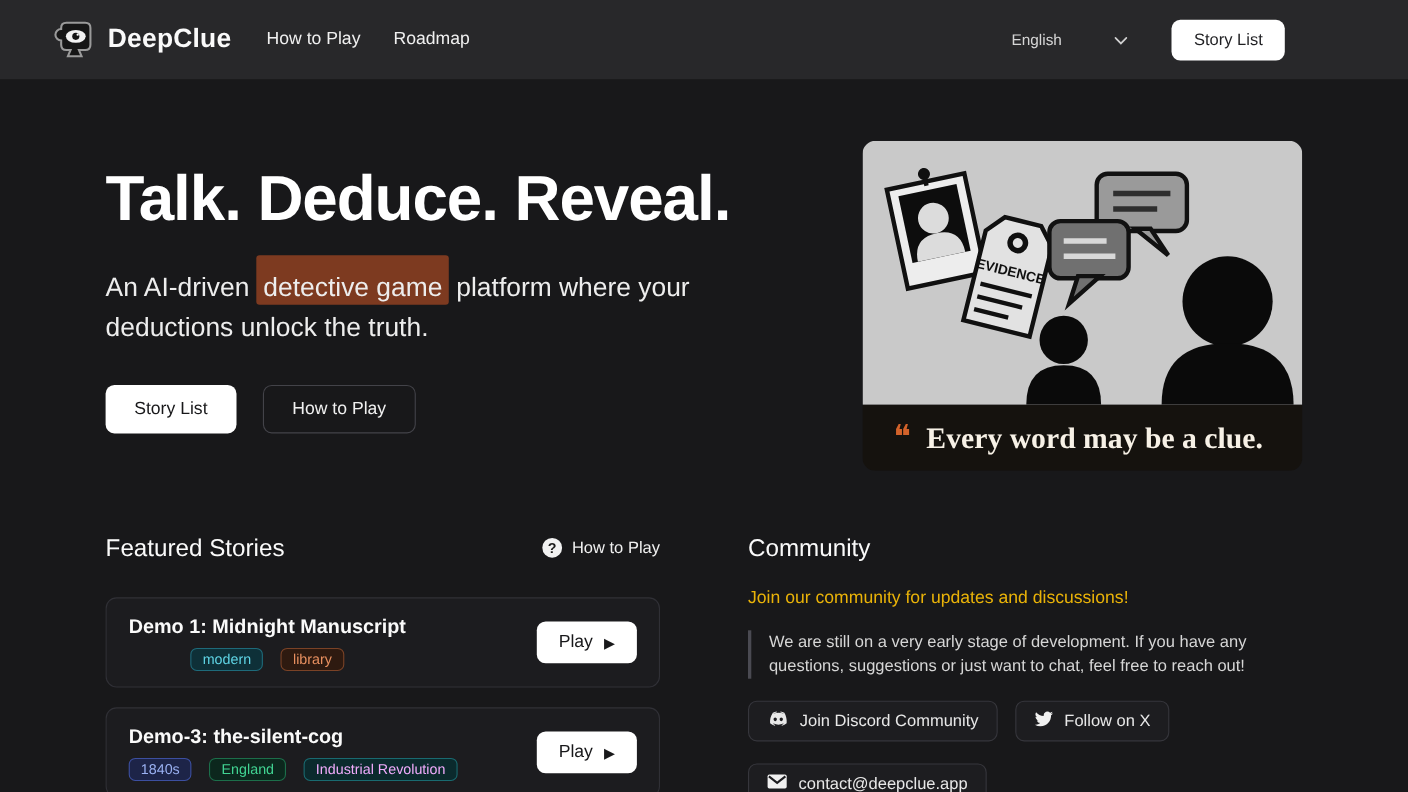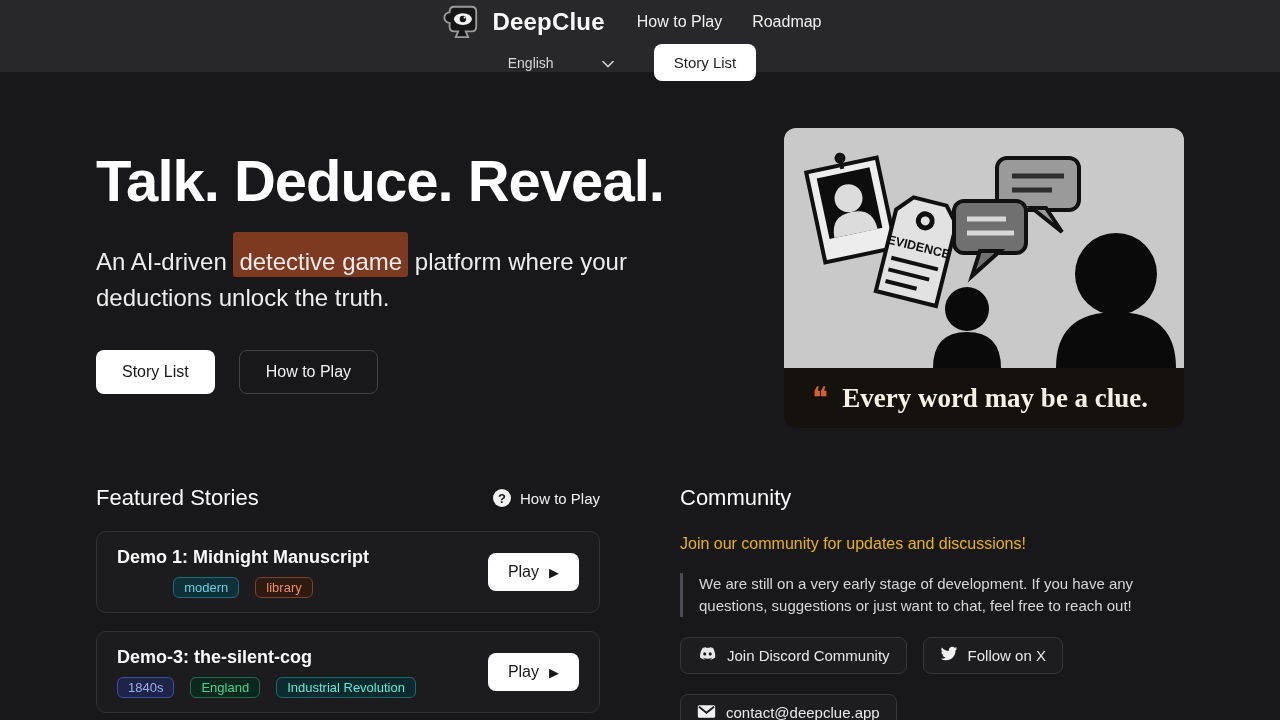--- a/index.html
+++ b/index.html
@@ -5,22 +5,21 @@
   * { margin:0; padding:0; box-sizing:border-box; }
   html,body { width:1280px; height:720px; overflow:hidden; }
   body {
     background:#18181a; color:#f2f2f2;
     font-family:"Liberation Sans", sans-serif;
   }
   
   .navbar {
     height:72px; background:#28282a;
     display:flex; align-items:center; justify-content:space-between;
-    padding:0 112px 0 96px;
-    flex-direction:column;
+    padding:0 112px 0 48px;
   }
   .nav-left { display:flex; align-items:center; }
   .brand { display:flex; align-items:center; gap:12px; cursor:pointer; }
   .brand-name { font-size:24px; font-weight:bold; color:#fafafa; letter-spacing:.2px; }
   .nav-links { display:flex; gap:30px; margin-left:32px; }
   .nav-link { font-size:16px; color:#f0f0f0; cursor:pointer; }
   .nav-right { display:flex; align-items:center; gap:40px; }
   .lang-select { display:flex; align-items:center; justify-content:space-between;
     width:106px; font-size:14px; color:#d6d6d6; cursor:pointer; }
   .btn-white {
@@ -45,31 +44,31 @@
   .quote-glyph { color:#d2622a; font-size:30px; line-height:1; font-family:"DejaVu Sans", sans-serif; }
   .caption-text { margin-left:14px; font-family:"Liberation Serif", serif; font-weight:bold;
     font-size:27px; color:#f7f1e6; }
   
   .content { display:grid; grid-template-columns:1fr 1fr; gap:80px; margin-top:57px; }
   .section-head { display:flex; align-items:center; justify-content:space-between; }
   h2 { font-size:22px; font-weight:normal; color:#fafafa; }
   .help-link { display:flex; align-items:center; gap:9px; font-size:15px; color:#f0f0f0; cursor:pointer; }
   .q-icon { width:18px; height:18px; border-radius:50%; background:#f2f2f2; color:#1a1a1a;
     font-size:13px; font-weight:bold; display:flex; align-items:center; justify-content:center; }
-  .story-card { margin-top:20px; height:82px; border:1px solid #303036; background:#1c1c1f;
+  .story-card { margin-top:32px; height:82px; border:1px solid #303036; background:#1c1c1f;
     border-radius:10px; padding:15px 20px; display:flex; align-items:center; justify-content:space-between; }
   .story-card + .story-card { margin-top:18px; }
   .story-title { font-size:18px; font-weight:bold; color:#fafafa; }
   .tags { display:flex; gap:16px; margin-top:9px;justify-content:center; }
   .tag { font-size:13px; padding:2px 10px; border-radius:6px; border:1px solid; white-space:nowrap; }
   .tag-teal   { color:#5fd4e4; border-color:#1e6a7a; background:#0e3038; }
   .tag-orange { color:#e89060; border-color:#7a4226; background:#2e1a10; }
   .tag-blue   { color:#9ab0f0; border-color:#3c4fa0; background:#1d2448; }
   .tag-green  { color:#41d392; border-color:#1c6e4a; background:#0c271d; }
-  .tag-cyan   { color:#5eead4; border-color:#196a70; background:#0b2a2d; }
+  .tag-cyan   { color:#f0abfc; border-color:#196a70; background:#0b2a2d; }
   .play-btn { background:#fff; color:#18181a; border:none; border-radius:8px; padding:10px 20px;
     font-size:16px; font-family:inherit; display:flex; align-items:center; gap:10px; cursor:pointer; }
   .play-tri { font-size:13px; }
   
   .community-intro { margin-top:24px; font-size:16px; color:#eab308; }
   .community-note { margin-top:20px; border-left:3px solid #4a4a52; padding-left:16px;
     font-size:15px; line-height:22px; color:#d6d6d6; max-width:460px; }
   .comm-buttons { margin-top:20px; display:flex; flex-wrap:wrap; gap:20px 16px; width:420px; }
   .comm-btn { display:flex; align-items:center; gap:10px; height:37px; padding:0 16px;
     border:1px solid #36363c; background:#1d1d20; border-radius:8px; color:#e8e8e8;

